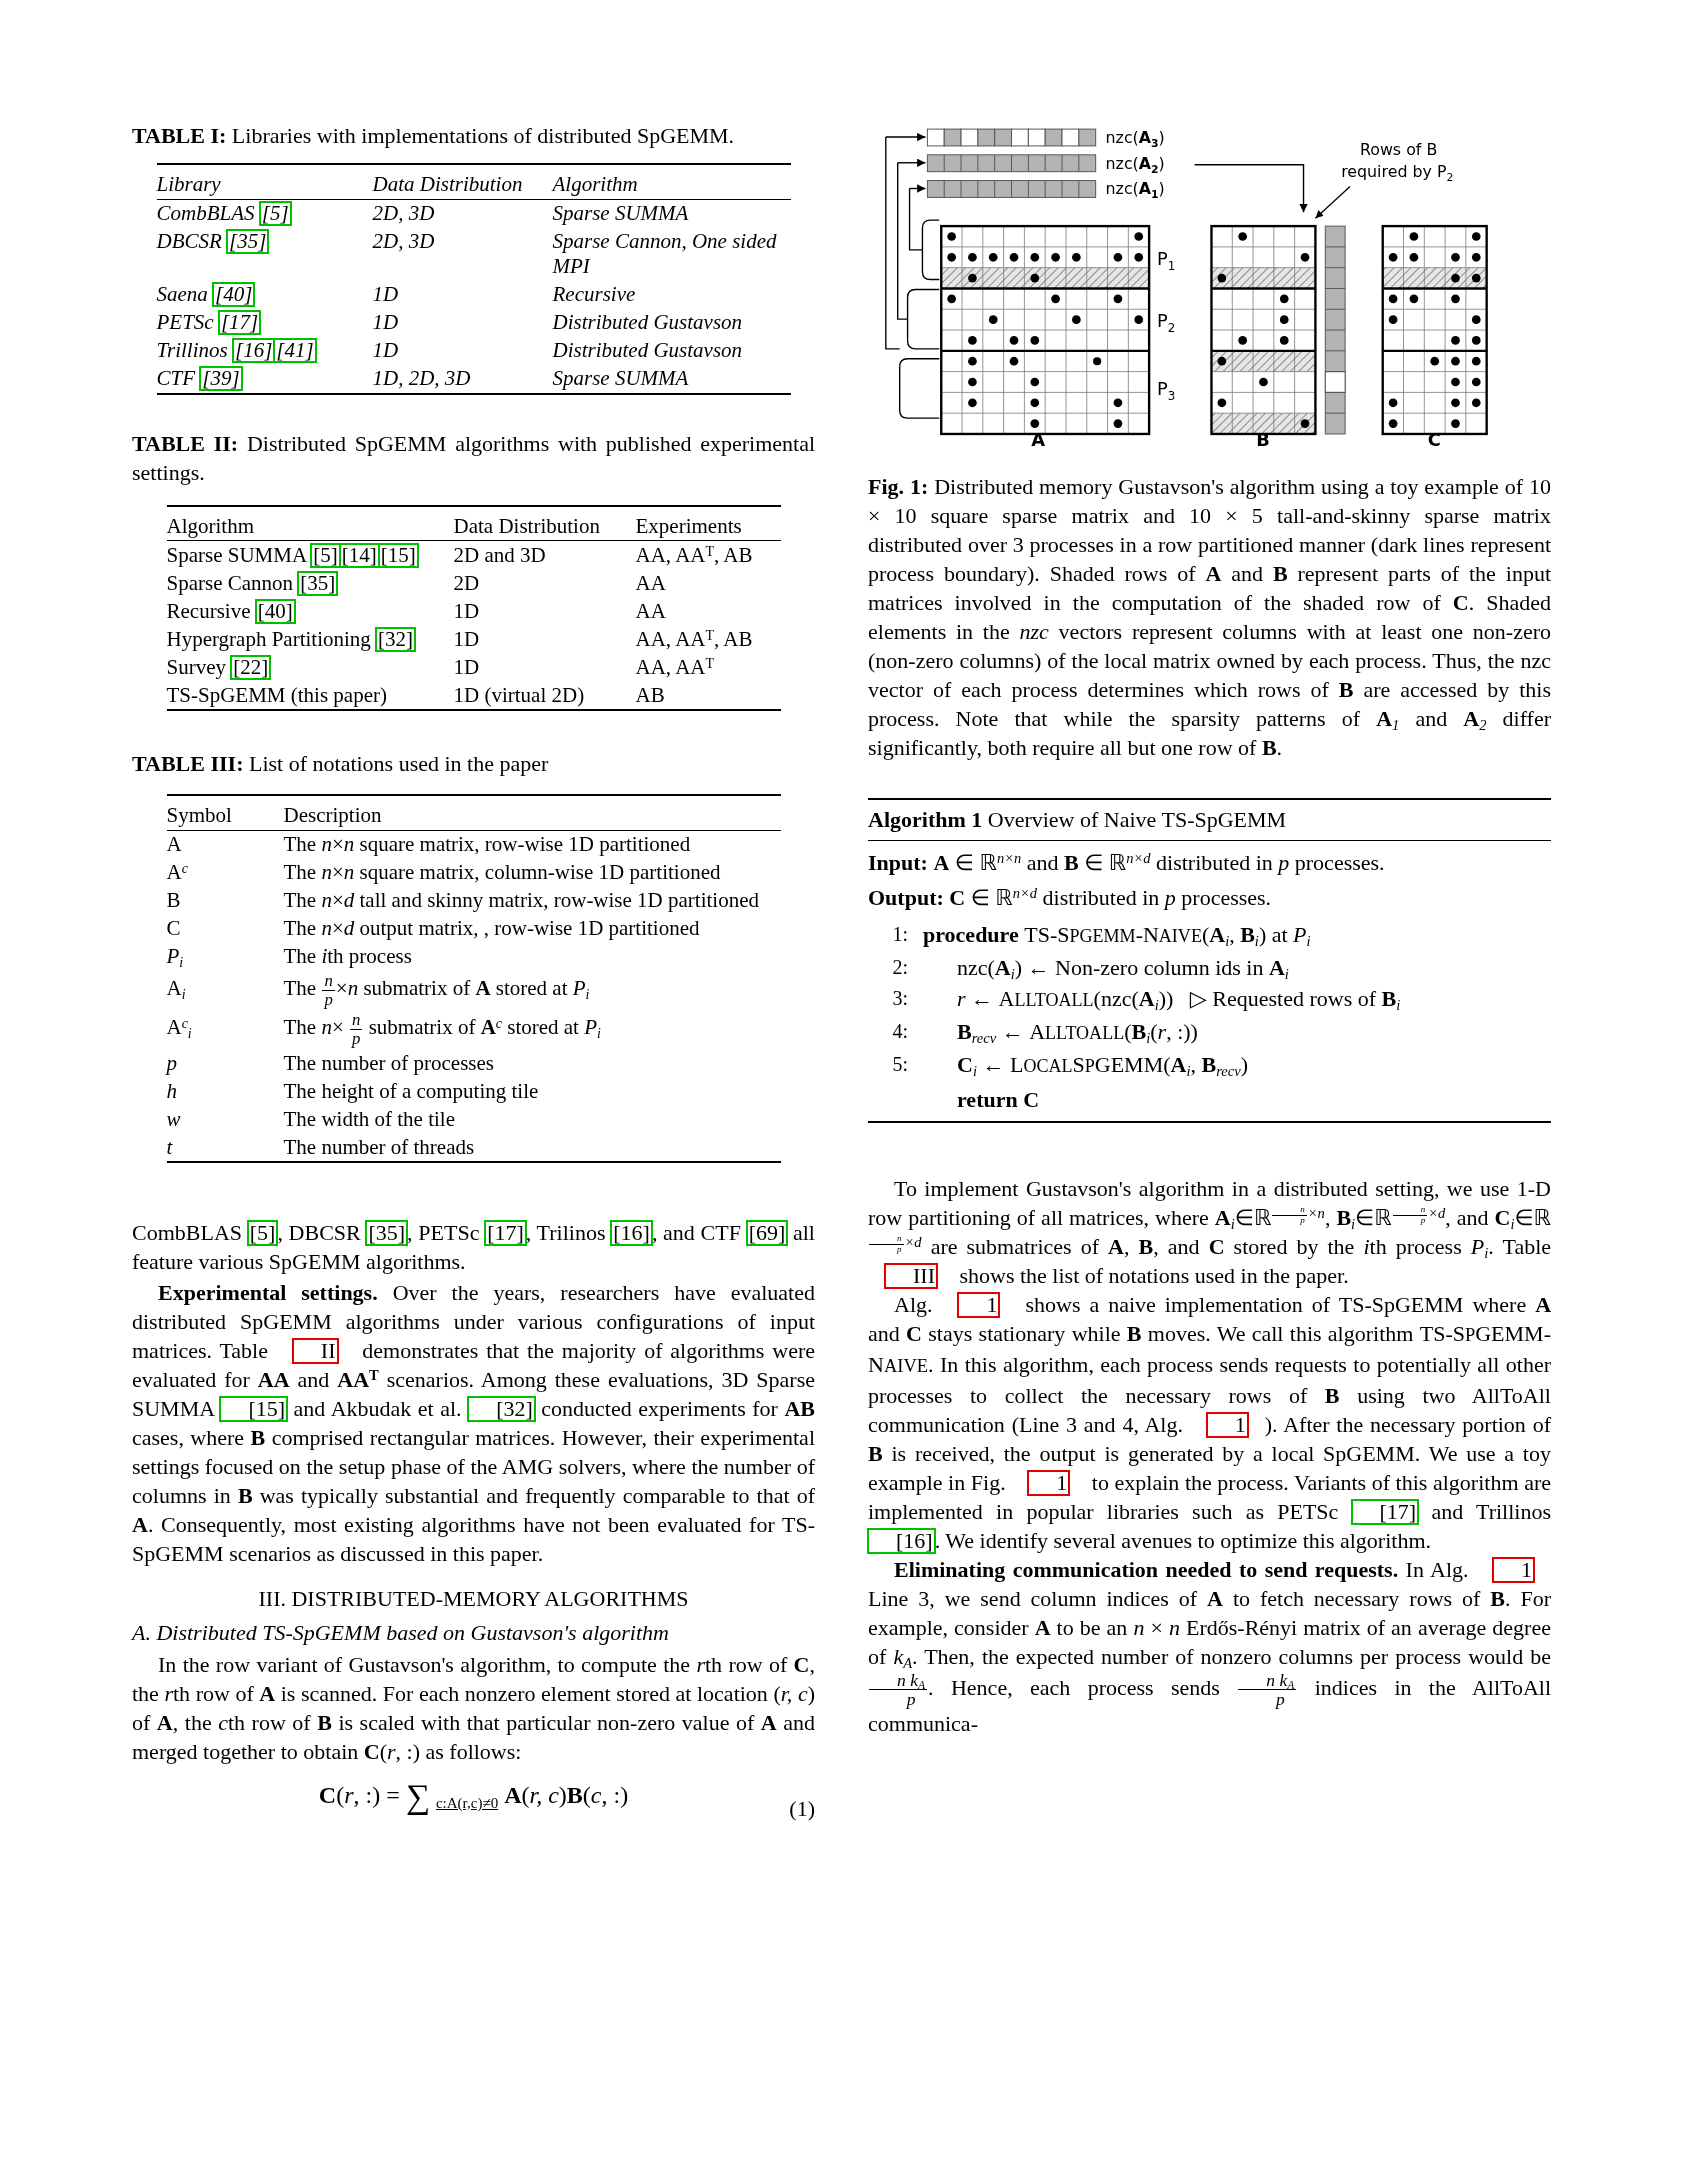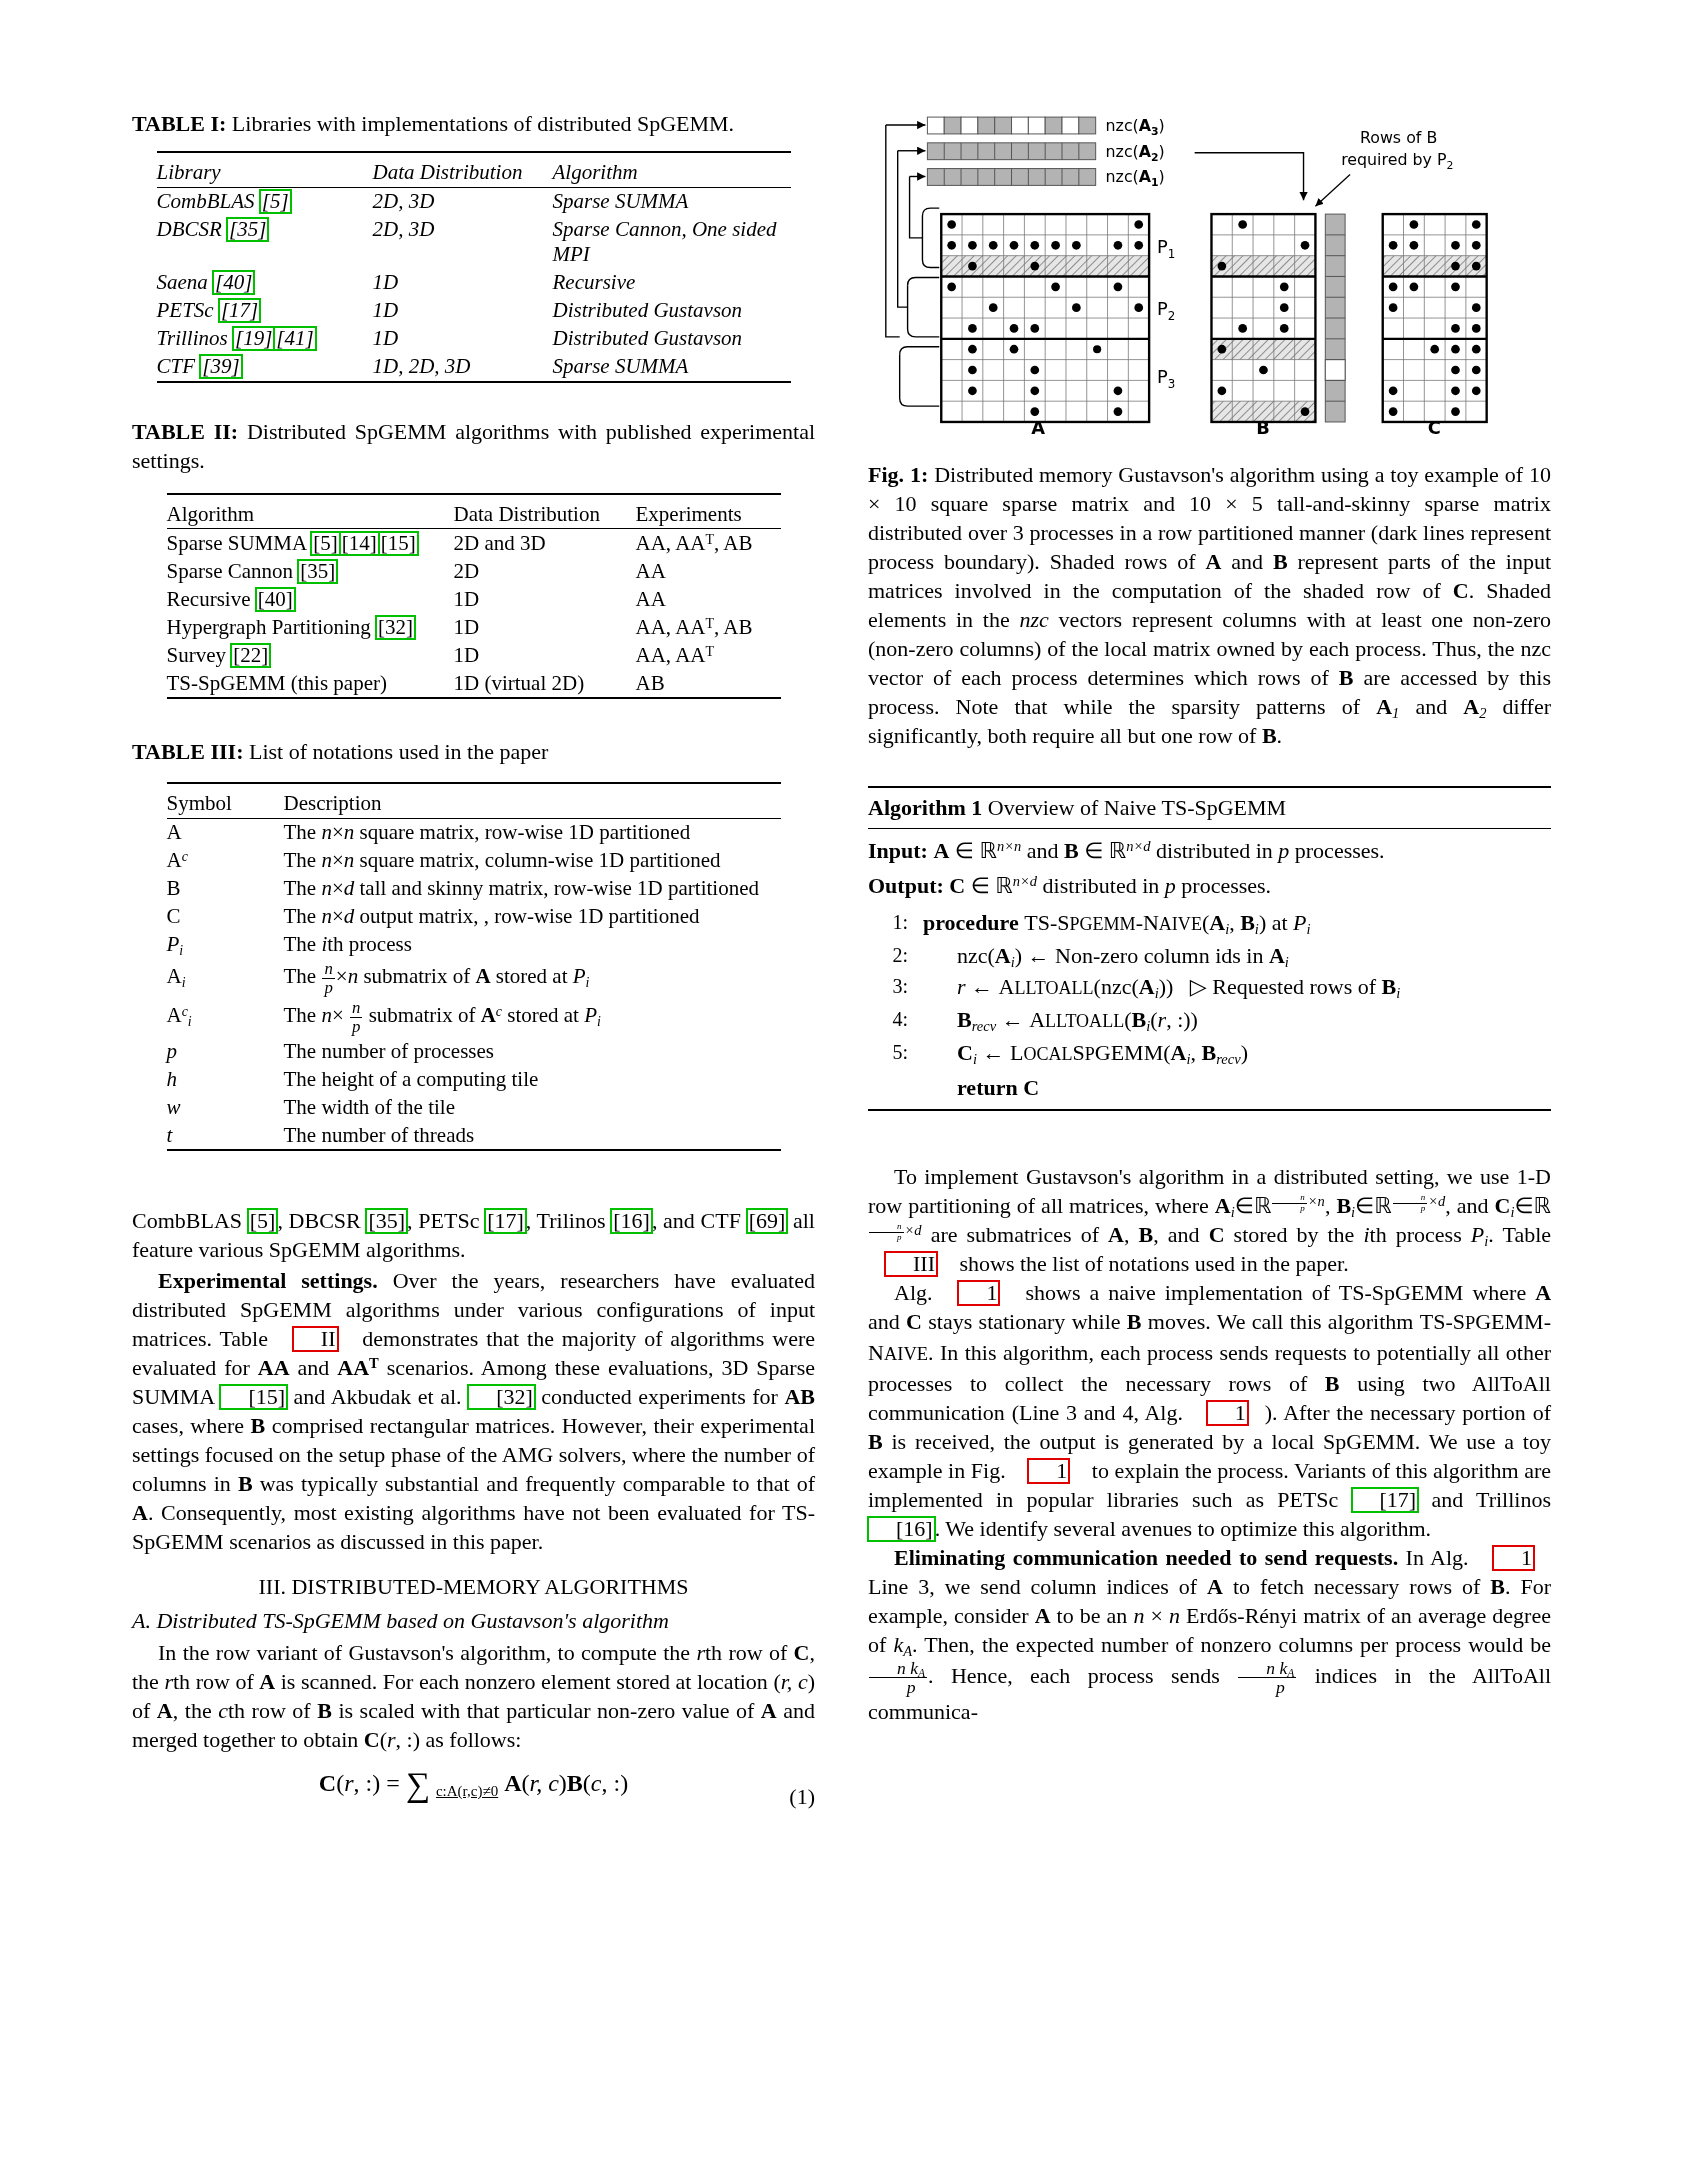--- a/index.html
+++ b/index.html
@@ -1,17 +1,17 @@
 <!DOCTYPE html>
 <html><head>
 <meta charset="utf-8">
 <style>
   html,body{margin:0;padding:0;background:#fff;}
   body{width:1683px;height:2178px;font-family:"Liberation Serif",serif;color:#000;position:relative;overflow:hidden;}
-  .page{position:absolute;left:0;top:0;width:1683px;height:1850px;}
+  .page{position:absolute;left:0;top:12px;width:1683px;height:1850px;}
   .col{position:absolute;top:109px;width:683px;}
   .col-left{left:132px;}
   .col-right{left:868px;}
 
   
   .p{font-size:22px;line-height:29px;text-align:justify;margin:0 0 0 0;text-indent:26px;}
   .p.noind{text-indent:0;}
   em{font-style:italic;}
   .bf{font-weight:bold;}
   .sc{font-variant:small-caps;}
@@ -100,21 +100,21 @@
         <td><span>Saena</span> <span class="cbox">[<span>40</span>]</span></td>
         <td><span>1D</span></td>
         <td><span>Recursive</span></td>
       </tr>
       <tr>
         <td><span>PETSc</span> <span class="cbox">[<span>17</span>]</span></td>
         <td><span>1D</span></td>
         <td><span>Distributed Gustavson</span></td>
       </tr>
       <tr>
-        <td><span>Trillinos</span> <span class="cbox">[<span>19</span>]</span><span class="cbox">[<span>41</span>]</span></td>
+        <td><span>Trillinos</span> <span class="cbox">[<span>16</span>]</span><span class="cbox">[<span>41</span>]</span></td>
         <td><span>1D</span></td>
         <td><span>Distributed Gustavson</span></td>
       </tr>
       <tr class="lastrow">
         <td class="rule-bot"><span>CTF</span> <span class="cbox">[<span>39</span>]</span></td>
         <td class="rule-bot"><span>1D, 2D, 3D</span></td>
         <td class="rule-bot"><span>Sparse SUMMA</span></td>
       </tr>
     </tbody>
         </table>

